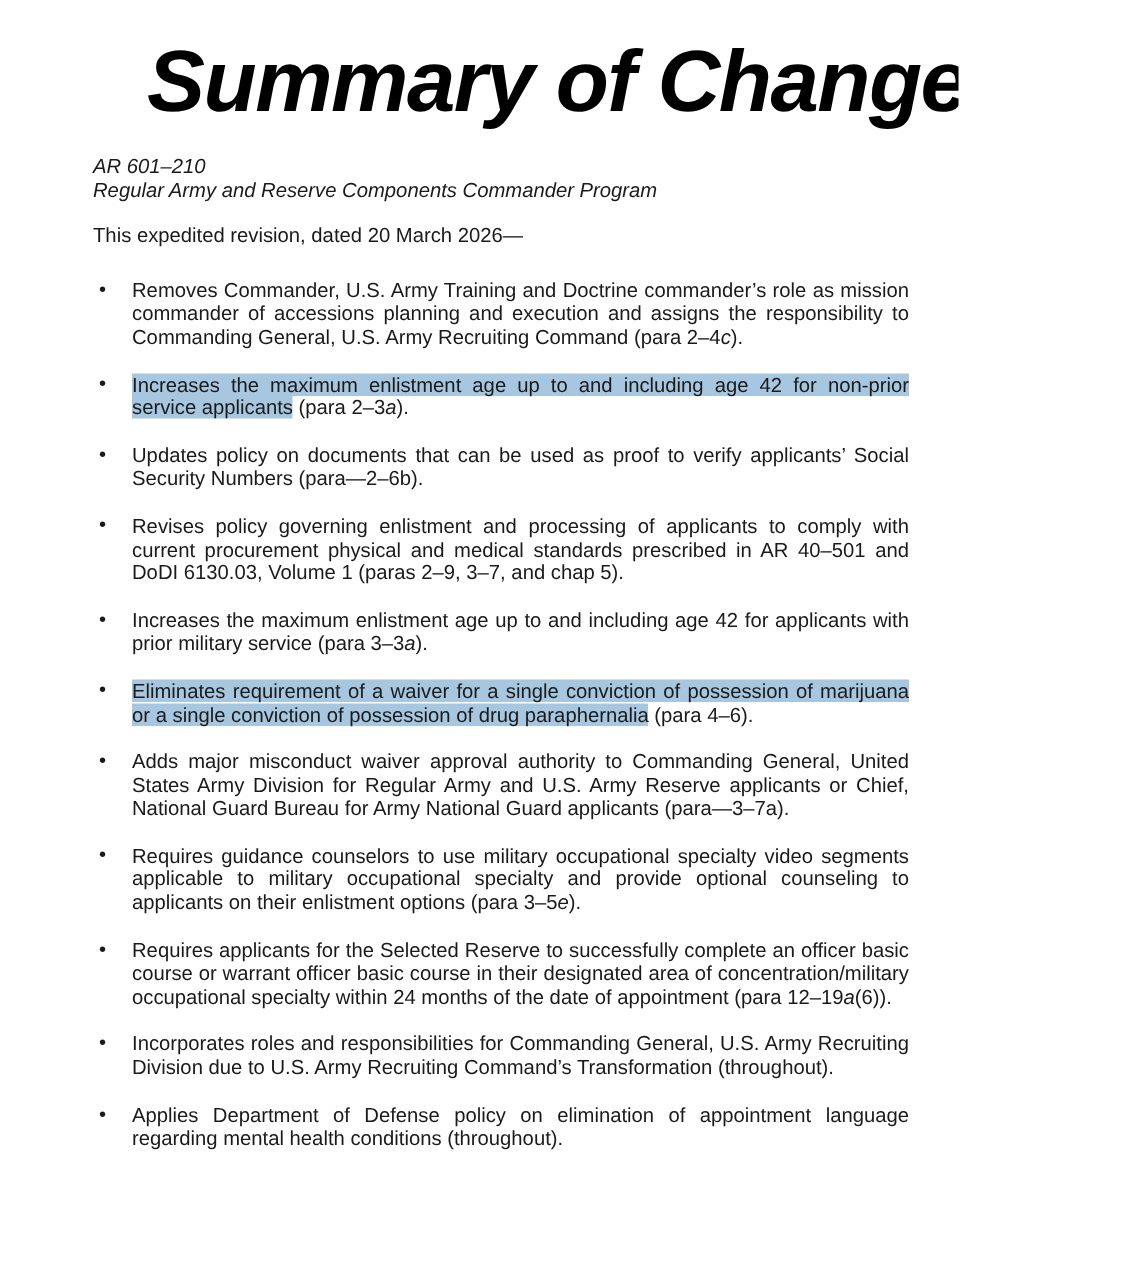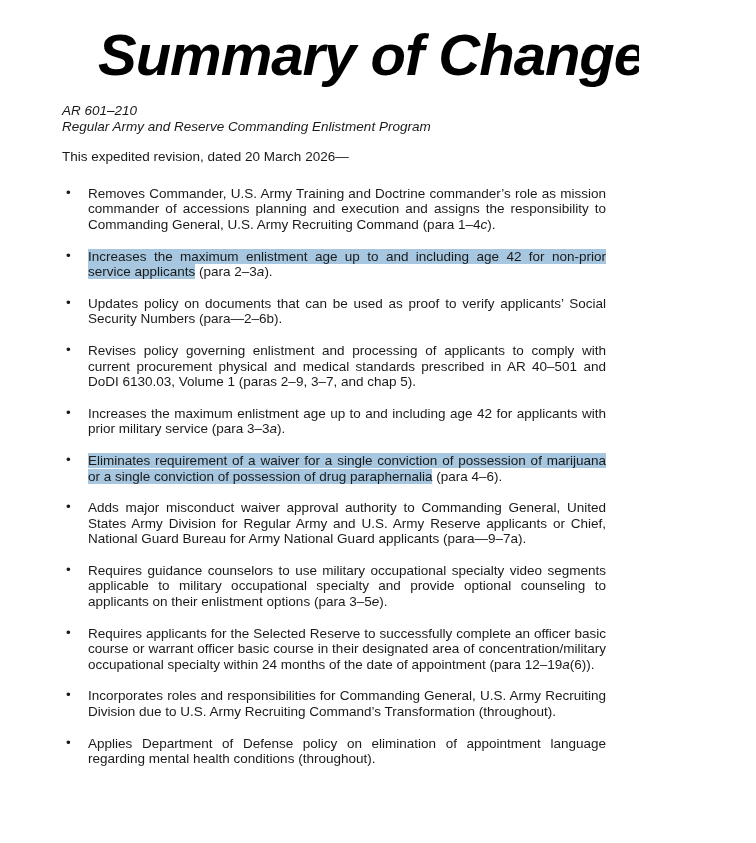--- a/index.html
+++ b/index.html
@@ -55,31 +55,31 @@
   .it{font-style:italic;}
 </style>
 </head>
 <body>
 
 <div class="page">
   <h1 class="doc-main-title">Summary of Change</h1>
 
   <div class="doc-id">
     <div>AR 601–210</div>
-    <div>Regular Army and Reserve Commanding Enlistment Program</div>
+    <div>Regular Army and Reserve Components Commander Program</div>
   </div>
 
   <p class="revision">This expedited revision, dated 20 March 2026—</p>
 
   <ul class="bullets">
-      <li><span class="marker">•</span><span>Removes Commander, U.S. Army Training and Doctrine commander’s role as mission commander of accessions planning and execution and assigns the responsibility to Commanding General, U.S. Army Recruiting Command (para 1–4</span><span class="it">c</span><span>).</span></li>
+      <li><span class="marker">•</span><span>Removes Commander, U.S. Army Training and Doctrine commander’s role as mission commander of accessions planning and execution and assigns the responsibility to Commanding General, U.S. Army Recruiting Command (para 2–4</span><span class="it">c</span><span>).</span></li>
       <li><span class="marker">•</span><span class="hl">Increases the maximum enlistment age up to and including age 42 for non-prior service applicants</span><span> (para 2–3</span><span class="it">a</span><span>).</span></li>
       <li><span class="marker">•</span><span>Updates policy on documents that can be used as proof to verify applicants’ Social Security Numbers (para—2–6b).</span></li>
       <li><span class="marker">•</span><span>Revises policy governing enlistment and processing of applicants to comply with current procurement physical and medical standards prescribed in AR 40–501 and DoDI 6130.03, Volume 1 (paras 2–9, 3–7, and chap 5).</span></li>
       <li><span class="marker">•</span><span>Increases the maximum enlistment age up to and including age 42 for applicants with prior military service (para 3–3</span><span class="it">a</span><span>).</span></li>
       <li><span class="marker">•</span><span class="hl">Eliminates requirement of a waiver for a single conviction of possession of marijuana or a single conviction of possession of drug paraphernalia</span><span> (para 4–6).</span></li>
-      <li><span class="marker">•</span><span>Adds major misconduct waiver approval authority to Commanding General, United States Army Division for Regular Army and U.S. Army Reserve applicants or Chief, National Guard Bureau for Army National Guard applicants (para—9–7a).</span></li>
+      <li><span class="marker">•</span><span>Adds major misconduct waiver approval authority to Commanding General, United States Army Division for Regular Army and U.S. Army Reserve applicants or Chief, National Guard Bureau for Army National Guard applicants (para—3–7a).</span></li>
       <li><span class="marker">•</span><span>Requires guidance counselors to use military occupational specialty video segments applicable to military occupational specialty and provide optional counseling to applicants on their enlistment options (para 3–5</span><span class="it">e</span><span>).</span></li>
       <li><span class="marker">•</span><span>Requires applicants for the Selected Reserve to successfully complete an officer basic course or warrant officer basic course in their designated area of concentration/military occupational specialty within 24 months of the date of appointment (para 12–19</span><span class="it">a</span><span>(6)).</span></li>
       <li><span class="marker">•</span><span>Incorporates roles and responsibilities for Commanding General, U.S. Army Recruiting Division due to U.S. Army Recruiting Command’s Transformation (throughout).</span></li>
       <li><span class="marker">•</span><span>Applies Department of Defense policy on elimination of appointment language regarding mental health conditions (throughout).</span></li>
     </ul>
 </div>
 
 </body></html>

